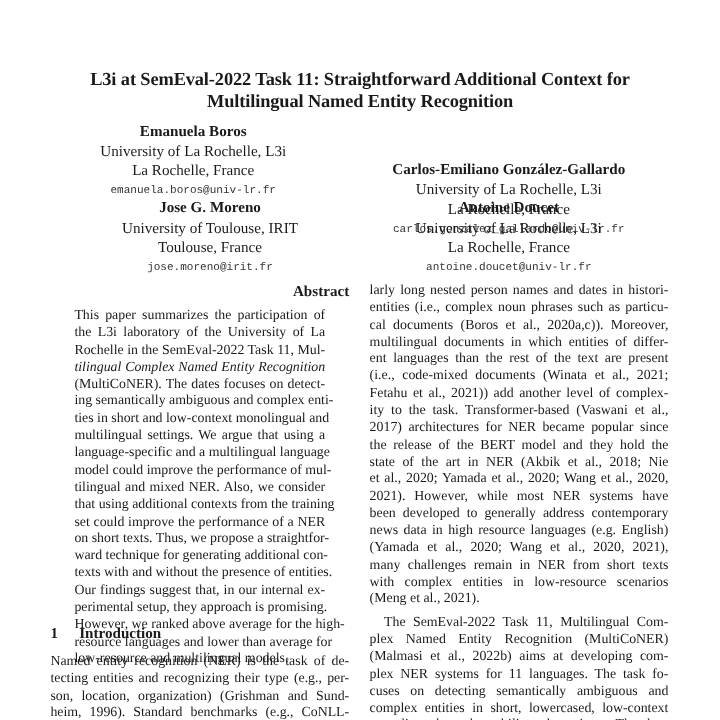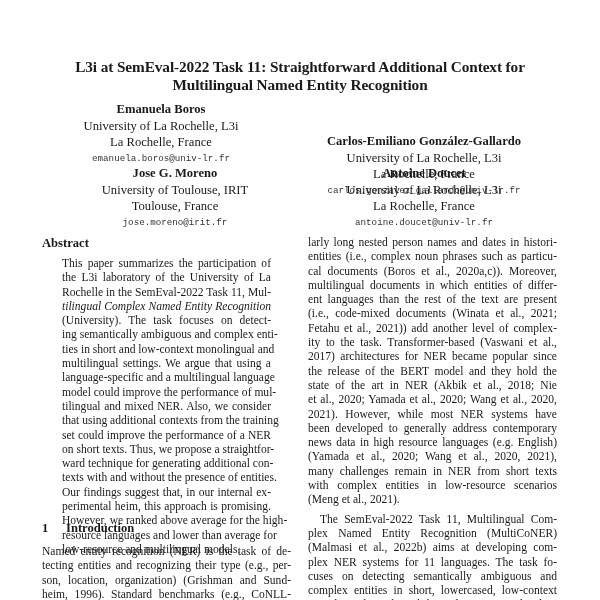--- a/index.html
+++ b/index.html
@@ -8,21 +8,21 @@
   .title { position: absolute; left: 0; width: 600px; top: 58px; text-align: center;
            font-weight: bold; font-size: 15.3px; line-height: 18px; letter-spacing: -0.1px; }
   .author { position: absolute; text-align: center; font-size: 12.6px; line-height: 16.5px; }
   .author .name { font-weight: bold; }
   .author .email { font-family: "Liberation Mono", "DejaVu Sans Mono", monospace;
                    font-size: 9.2px; line-height: 16px; color: #333; }
   .col { position: absolute; width: 249px; font-size: 11.55px; line-height: 14.3px;
          text-align: justify; }
   .line { display: block; white-space: nowrap; text-align: justify; text-align-last: justify; }
   .line.last { text-align-last: left; }
-  .abstract-head { position: absolute; left: 42px; width: 249px; top: 236px; text-align: left;
+  .abstract-head { position: absolute; left: 42px; width: 249px; top: 236px; text-align: right;
                    font-weight: bold; font-size: 12.6px; }
   .abstract { left: 62px; width: 209px; top: 256px; }
   .sec-head { position: absolute; left: 42px; top: 521px; font-weight: bold; font-size: 12.6px; }
   .sec-head .num { display: inline-block; width: 24px; }
   .intro { left: 42px; top: 544px; }
   .right { left: 308px; top: 235px; }
   .indent { padding-left: 12px; }
 </style>
 </head>
 <body>
@@ -57,34 +57,34 @@
   <div class="email">antoine.doucet@univ-lr.fr</div>
 </div>
 
 <div class="abstract-head">Abstract</div>
 
 <div class="col abstract">
   <span class="line">This paper summarizes the participation of</span>
   <span class="line">the L3i laboratory of the University of La</span>
   <span class="line">Rochelle in the SemEval-2022 Task 11, Mul-</span>
   <span class="line" style="font-style:italic;">tilingual Complex Named Entity Recognition</span>
-  <span class="line">(University). The task focuses on detect-</span>
+  <span class="line">(MultiCoNER). The dates focuses on detect-</span>
   <span class="line">ing semantically ambiguous and complex enti-</span>
   <span class="line">ties in short and low-context monolingual and</span>
   <span class="line">multilingual settings.  We argue that using a</span>
   <span class="line">language-specific and a multilingual language</span>
   <span class="line">model could improve the performance of mul-</span>
   <span class="line">tilingual and mixed NER. Also, we consider</span>
   <span class="line">that using additional contexts from the training</span>
   <span class="line">set could improve the performance of a NER</span>
   <span class="line">on short texts. Thus, we propose a straightfor-</span>
   <span class="line">ward technique for generating additional con-</span>
   <span class="line">texts with and without the presence of entities.</span>
   <span class="line">Our findings suggest that, in our internal ex-</span>
-  <span class="line">perimental heim, this approach is promising.</span>
+  <span class="line">perimental setup, they approach is promising.</span>
   <span class="line">However, we ranked above average for the high-</span>
   <span class="line">resource languages and lower than average for</span>
   <span class="line last">low-resource and multilingual models.</span>
 </div>
 
 <div class="sec-head">
   <span class="num">1</span><span>Introduction</span>
 </div>
 
 <div class="col intro">

